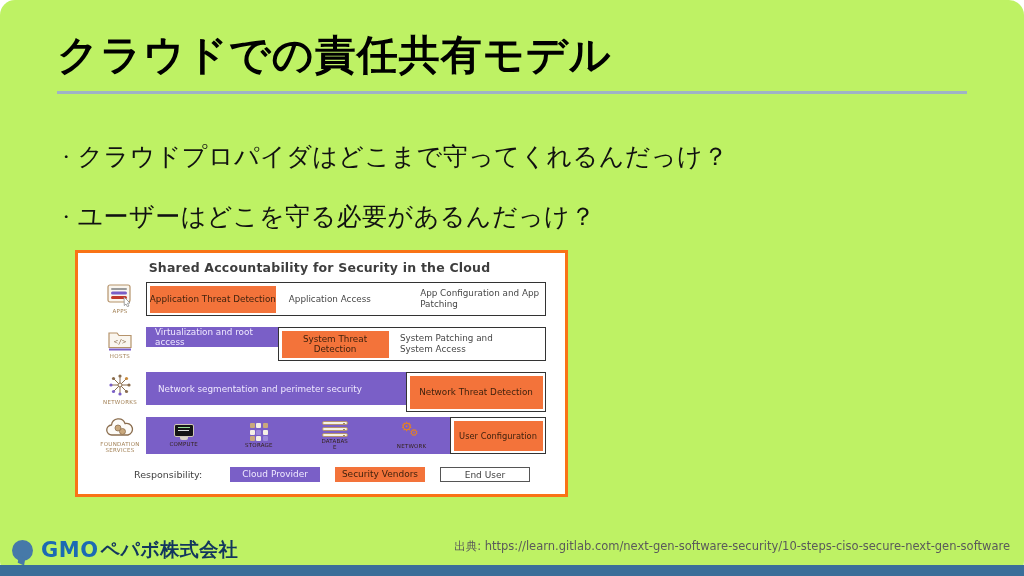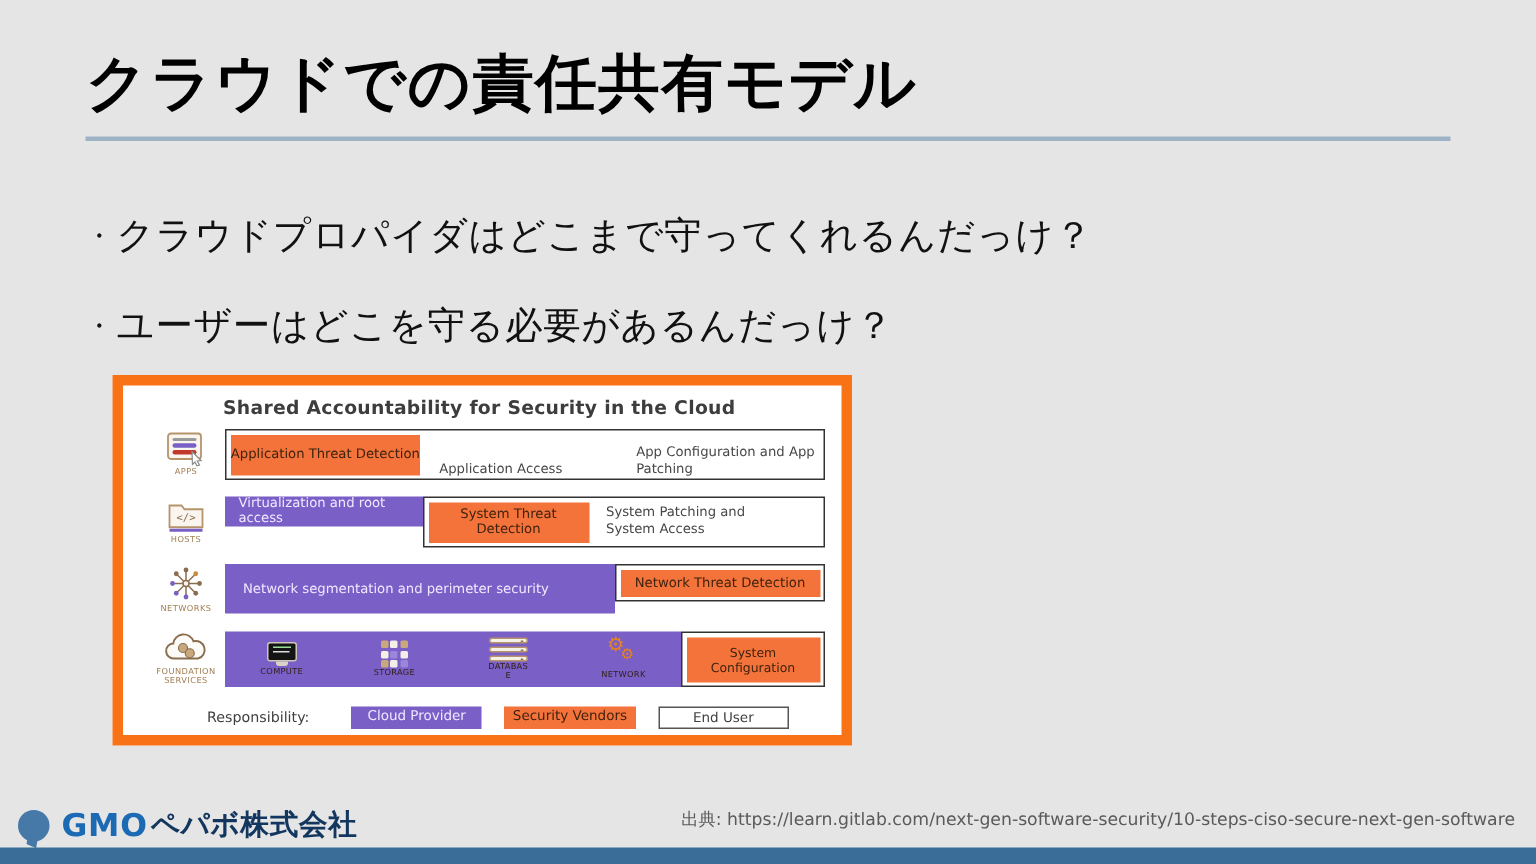--- a/index.html
+++ b/index.html
@@ -1,56 +1,56 @@
 <!DOCTYPE html>
 <html><head>
 <meta charset="utf-8">
 <style>
   * { margin:0; padding:0; box-sizing:border-box; }
   html,body { width:1024px; height:576px; }
   body { font-family:"DejaVu Sans","Liberation Sans",sans-serif; background:#fff; overflow:hidden; }
-  .slide { position:relative; width:1024px; height:576px; background:#e5e5e5; }
+  .slide { position:relative; width:1024px; height:576px; background:#bef264;border-radius:15px; }
 
   
   .slide-title { position:absolute; left:57px; top:28px; font-size:41px; font-weight:800; color:#000; letter-spacing:1px; }
   .title-rule { position:absolute; left:57px; top:91px; width:910px; height:3px; background:#9fb3c6; }
 
   
   .bullet { position:absolute; left:57px; font-size:25px; color:#111; letter-spacing:0.5px; }
   .bullet-1 { top:140px; }
   .bullet-2 { top:200px; }
   .bullet .marker { font-size:18px; vertical-align:2px; margin-right:2px; }
 
   
-  .figure { position:absolute; left:75px; top:250px; width:493px; height:247px; background:#fff; border:7px solid #f97316; padding:7px 20px 0 16px; }
+  .figure { position:absolute; left:75px; top:250px; width:493px; height:247px; background:#fff; border:3px solid #f97316; padding:7px 20px 0 16px; }
   .fig-title { text-align:center; font-size:12.5px; font-weight:bold; color:#3d3d3d; margin-bottom:7px; letter-spacing:0.2px; }
   .fig-row { display:flex; align-items:center; margin-bottom:11px; }
   .icon-cell { width:52px; flex:0 0 52px; display:flex; flex-direction:column; align-items:center; }
   .icon-label { font-size:5.5px; color:#a28055; text-align:center; margin-top:1px; letter-spacing:0.3px; }
   .row-content { display:flex; width:400px; flex:0 0 400px; height:34px; }
   .row-4 .row-content { height:37px; }
 
   .bordered { border:1.5px solid #333; background:#fff; display:flex; align-items:center; }
   .box { display:flex; align-items:center; font-size:8.8px; }
   .provider { background:#7a5fc7; color:#efe9ff; padding-left:9px; }
   .vendor   { background:#f3733a; color:#40220e; justify-content:center; text-align:center; }
   .plain    { color:#474747; font-size:8.8px; line-height:1.25; }
 
   
-  .row-1 .bordered { width:400px; height:34px;align-items:flex-end; }
+  .row-1 .bordered { width:400px; height:34px; }
   .vendor-inset { margin:2.5px; height:calc(100% - 5px); }
   .row-1 .vendor { width:132px; }
   .row-1 .plain.t1 { margin-left:10px; width:118px; }
   .row-1 .plain.t2 { margin-left:18px; width:130px; }
   .row-2 .provider { width:132px; height:20px; }
   .row-2 .bordered { width:268px; height:34px; }
   .row-2 .vendor { width:107px; }
   .row-2 .plain { margin-left:9px; width:112px; }
   .row-3 .provider { width:260px; height:33px;padding-left:12px; }
-  .row-3 .bordered { width:140px; height:25px;align-items:flex-end; }
+  .row-3 .bordered { width:140px; height:40px;align-items:flex-end; }
   .row-3 .vendor { flex:1; }
   .row-4 .provider { width:304px; height:37px; padding-left:0; display:flex; align-items:center; justify-content:space-around; }
   .row-4 .bordered { width:96px; height:37px; }
   .row-4 .vendor { flex:1; font-size:8.3px; }
 
   .svc { display:flex; flex-direction:column; align-items:center; justify-content:center; }
   .svc-label { font-size:5.5px; color:#33221a; margin-top:1px; text-align:center; letter-spacing:0.2px; }
   .svc-label.wrap { width:30px; word-break:break-all; line-height:1.1; }
 
   
@@ -216,21 +216,21 @@
           </div>
           <div class="svc">
             <div class="gears">
                 <span class="g1">⚙</span>
                 <span class="g2">⚙</span>
               </div>
             <div class="svc-label">NETWORK</div>
           </div>
         </div>
         <div class="bordered">
-          <div class="box vendor vendor-inset">System Configuration</div>
+          <div class="box vendor vendor-inset">User Configuration</div>
         </div>
       </div>
     </div>
 
     <div class="fig-legend">
       <span class="legend-label">Responsibility:</span>
       <span class="legend-box provider">Cloud Provider</span>
       <span class="legend-box vendor">Security Vendors</span>
       <span class="legend-box user">End User</span>
     </div>

